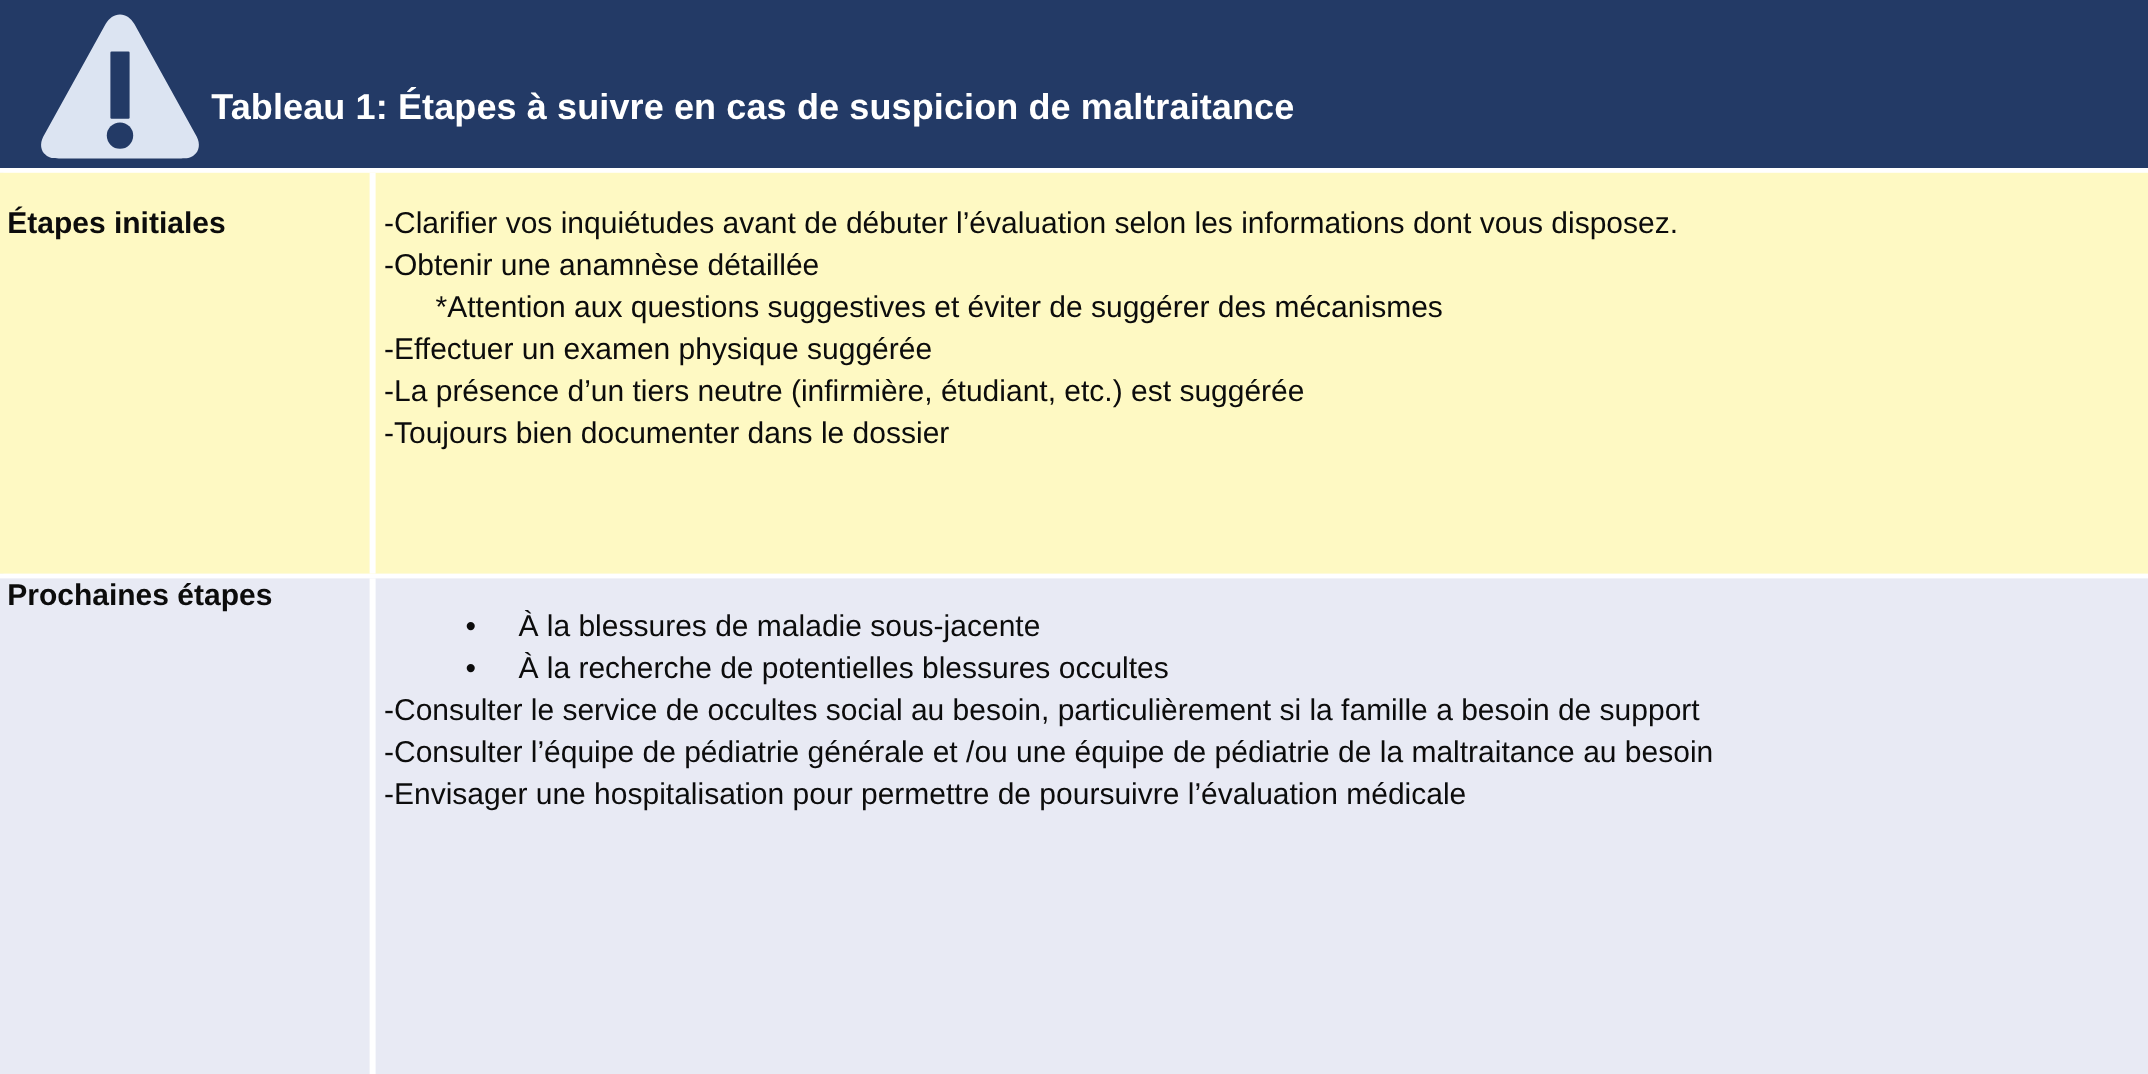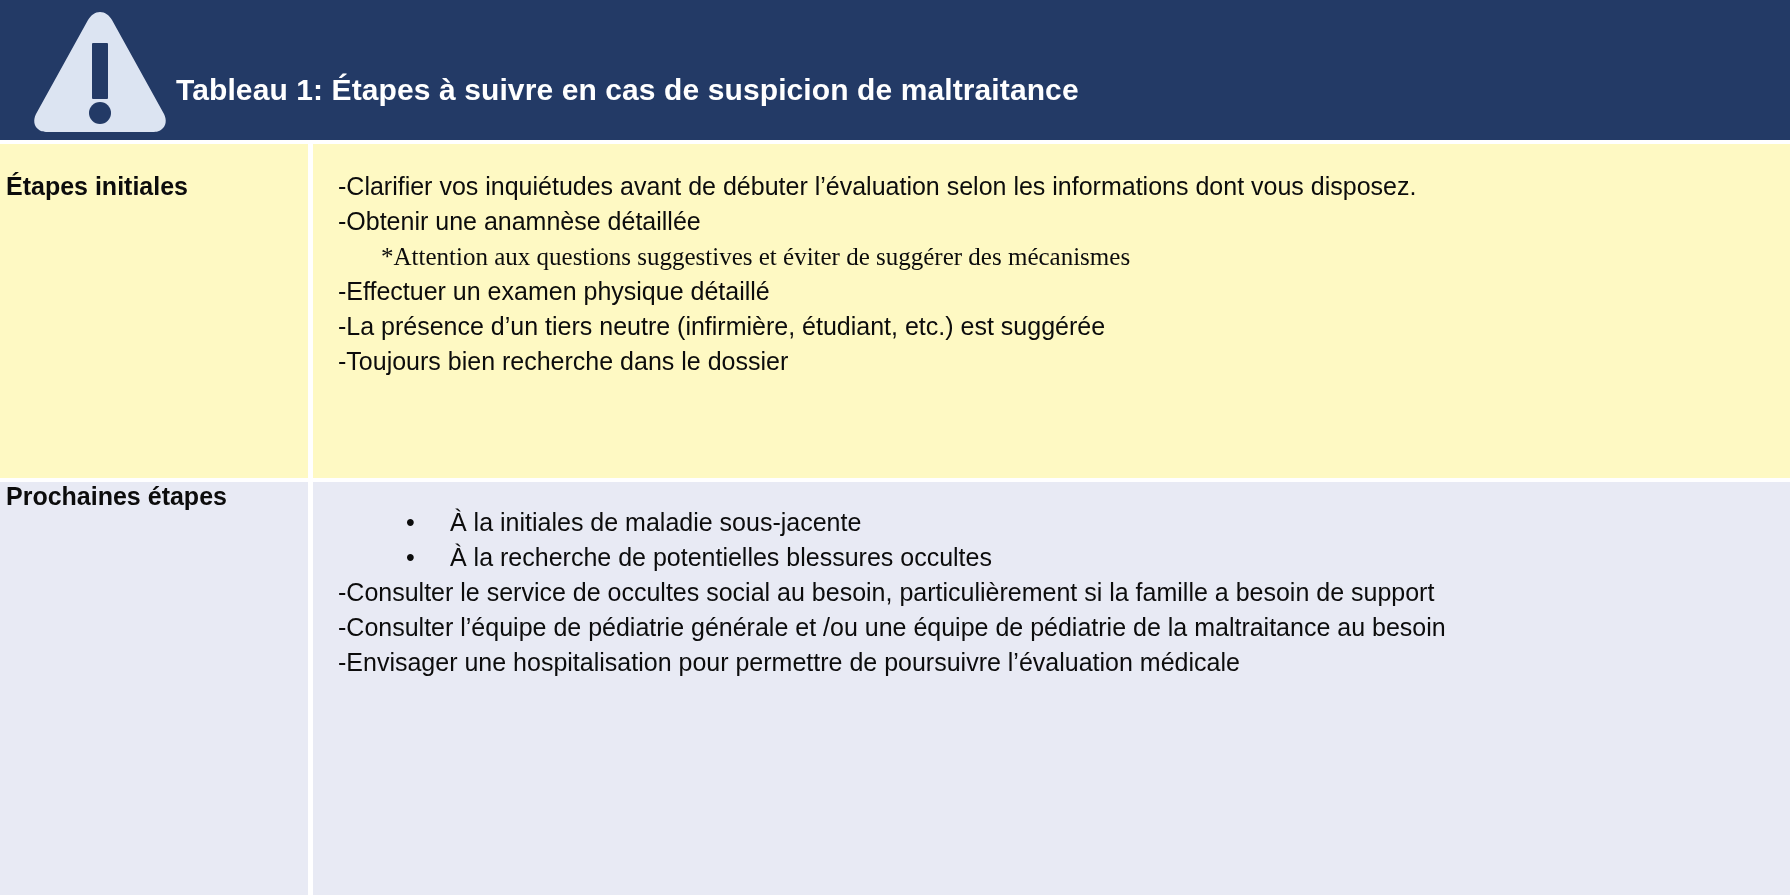--- a/index.html
+++ b/index.html
@@ -101,33 +101,32 @@
     height: 100%;
     background: #ffffff;
   }
 
   .cell-content {
     position: relative;
     flex: 1 1 auto;
     box-sizing: border-box;
     padding-left: 12px;
     padding-top: 0;
-    margin-left: 18px;
   }
 
   
   .line {
     font-size: 25px;
     color: #0c0c0c;
     line-height: 35px;
     white-space: nowrap;
     margin: 0;
     padding: 0;
   }
-  .line.indent-star { padding-left: 43px; font-family: Liberation Serif, serif; }
+  .line.indent-star { padding-left: 43px; }
   .line.bullet-line {
     padding-left: 68px;
     display: flex;
     align-items: baseline;
   }
   .bullet-dot {
     display: inline-block;
     width: 44px;
     flex: 0 0 44px;
     font-size: 25px;
@@ -188,36 +187,36 @@
 
   <div class="row row-1">
     <div class="cell-label">
       <span class="label-text">Étapes initiales</span>
     </div>
     <div class="col-divider"></div>
     <div class="cell-content">
       <div class="line">-Clarifier vos inquiétudes avant de débuter l’évaluation selon les informations dont vous disposez.</div>
       <div class="line">-Obtenir une anamnèse détaillée</div>
       <div class="line indent-star">*Attention aux questions suggestives et éviter de suggérer des mécanismes</div>
-      <div class="line">-Effectuer un examen physique détaillé</div>
+      <div class="line">-Effectuer un examen physique suggérée</div>
       <div class="line">-La présence d’un tiers neutre (infirmière, étudiant, etc.) est suggérée</div>
-      <div class="line">-Toujours bien recherche dans le dossier</div>
+      <div class="line">-Toujours bien documenter dans le dossier</div>
     </div>
   </div>
 
   <div class="row row-2">
     <div class="cell-label">
       <span class="label-text" id="label-next">Prochaines étapes</span>
     </div>
     <div class="col-divider"></div>
     <div class="cell-content">
       <div class="spacer-2"></div>
       <div class="line bullet-line">
         <span class="bullet-dot">•</span>
-        <span>À la initiales de maladie sous-jacente</span>
+        <span>À la blessures de maladie sous-jacente</span>
       </div>
       <div class="line bullet-line">
         <span class="bullet-dot">•</span>
         <span>À la recherche de potentielles blessures occultes</span>
       </div>
       <div class="line">-Consulter le service de occultes social au besoin, particulièrement si la famille a besoin de support</div>
       <div class="line">-Consulter l’équipe de pédiatrie générale et /ou une équipe de pédiatrie de la maltraitance au besoin</div>
       <div class="line">-Envisager une hospitalisation pour permettre de poursuivre l’évaluation médicale</div>
     </div>
   </div>

